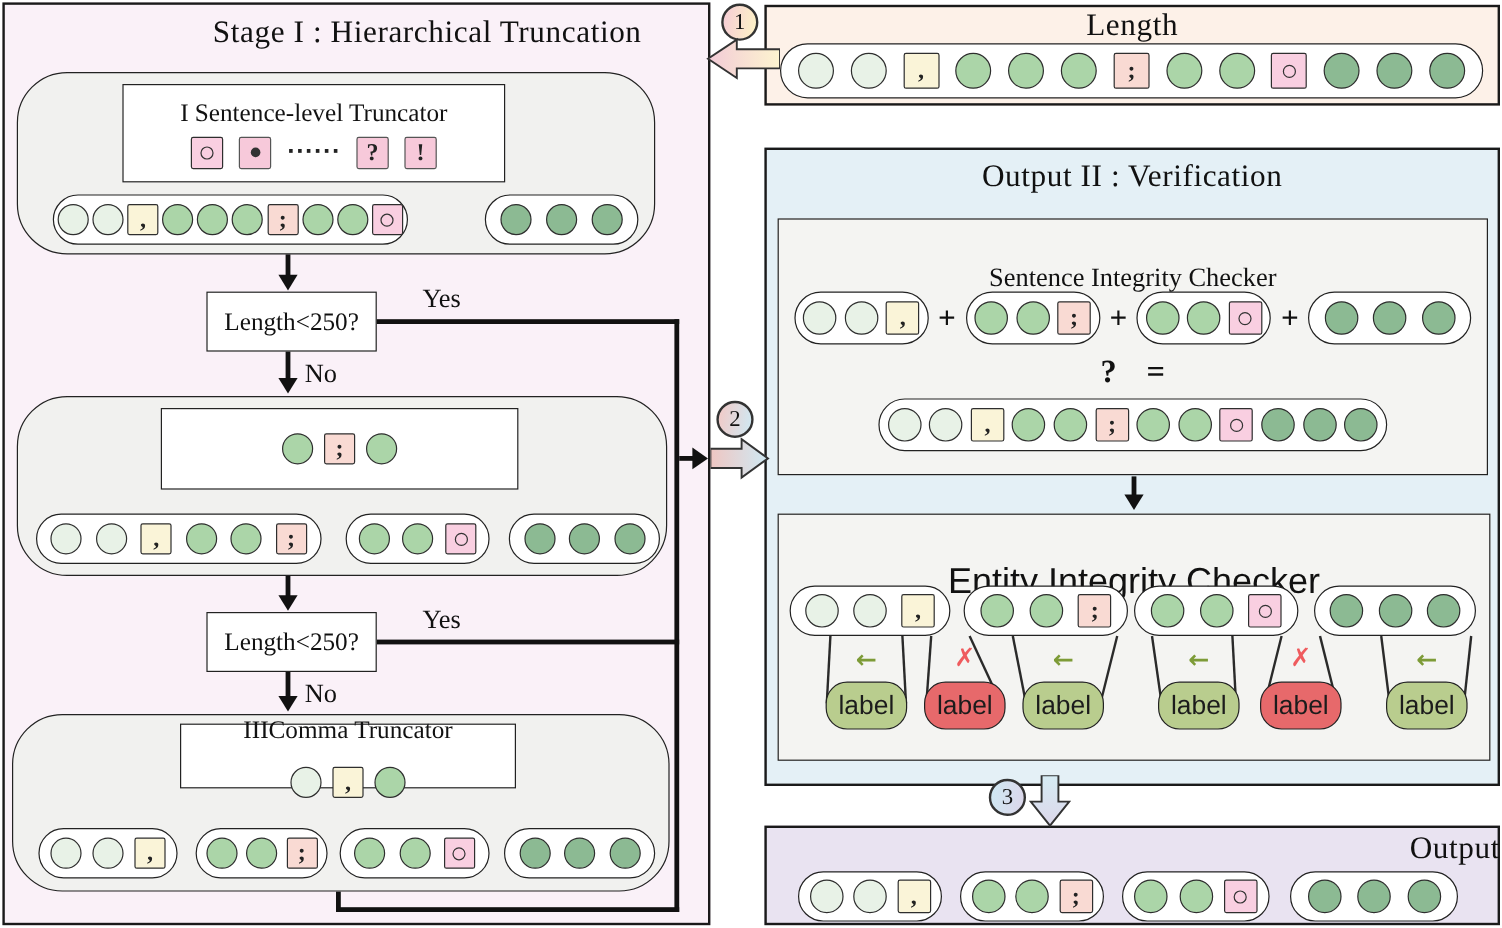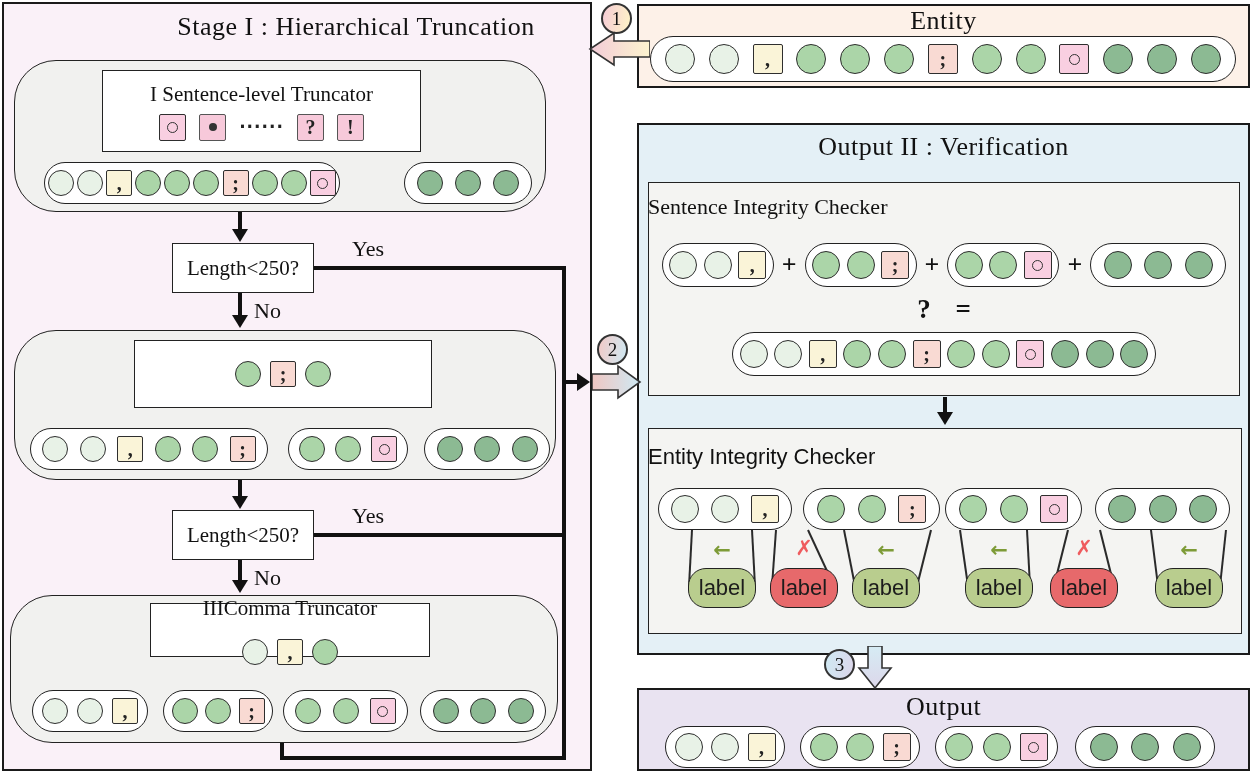--- a/index.html
+++ b/index.html
@@ -4,21 +4,21 @@
 <style>
   html,body{margin:0;padding:0;background:#fff;}
   #canvas{position:relative;width:1252px;height:773px;background:#fff;overflow:hidden;
           font-family:"Liberation Serif","DejaVu Serif",serif;color:#111;}
   .panel{position:absolute;box-sizing:border-box;border:2px solid #1a1a1a;}
   .rbox{position:absolute;box-sizing:border-box;background:#f1f1ef;border:1.6px solid #222;border-radius:42px;}
   .gbox{position:absolute;box-sizing:border-box;background:#f4f4f2;border:1.8px solid #222;}
   .wbox{position:absolute;box-sizing:border-box;background:#fff;border:1.6px solid #222;
         display:flex;flex-direction:column;align-items:center;justify-content:center;gap:7px;}
   .ptitle{position:absolute;text-align:center;font-size:26px;letter-spacing:.5px;}
-  .btitle{position:absolute;text-align:left;font-size:22px;}
+  .btitle{position:absolute;text-align:center;font-size:22px;margin-top:24px;}
   .wtitle{font-size:21px;}
   .pill{box-sizing:border-box;background:#fff;border:1.6px solid #222;border-radius:999px;
         display:flex;align-items:center;justify-content:space-evenly;--ts:26px;}
   .abs{position:absolute;}
   .tokrow{display:flex;align-items:center;justify-content:center;gap:13px;--ts:27px;}
   .tok{box-sizing:border-box;width:var(--ts);height:var(--ts);border:1.6px solid #2e2e2e;
        display:inline-flex;align-items:center;justify-content:center;flex:none;
        font-family:"Liberation Serif","DejaVu Serif",serif;}
   .circ{border-radius:50%;}
   .sq{border-radius:2px;font-weight:bold;font-size:20px;color:#222;line-height:1;}
@@ -180,21 +180,21 @@
       <span class="tok sq period">
         <span class="ring"></span>
       </span>
     </div>
   <div class="pill abs" style="left:420px;top:690px;width:126px;height:42px;">
       <span class="tok circ dark"></span>
       <span class="tok circ dark"></span>
       <span class="tok circ dark"></span>
     </div>
 
-  <div class="ptitle" style="left:637px;top:6px;width:613px;">Entity</div>
+  <div class="ptitle" style="left:637px;top:6px;width:613px;">Length</div>
   <div class="pill abs" style="left:650px;top:36px;width:586px;height:46px;--ts:30px;">
       <span class="tok circ light"></span>
       <span class="tok circ light"></span>
       <span class="tok sq comma">,</span>
       <span class="tok circ mid"></span>
       <span class="tok circ mid"></span>
       <span class="tok circ mid"></span>
       <span class="tok sq semi">;</span>
       <span class="tok circ mid"></span>
       <span class="tok circ mid"></span>
@@ -290,21 +290,21 @@
       <path d="M196,102 L207,158"></path>
         <path d="M283,102 L269,158"></path>
       <path d="M312,102 L320,158"></path>
         <path d="M379,102 L382,158"></path>
       <path d="M420,102 L406,158"></path>
         <path d="M452,102 L466,158"></path>
       <path d="M503,102 L510,158"></path>
         <path d="M578,102 L572,158"></path>
     </g>
   </svg>
-  <div class="btitle sans" style="left:648px;top:444px;width:594px;font-size:22px;">Entity Integrity Checker</div>
+  <div class="btitle sans" style="left:648px;top:444px;width:594px;font-size:30px;">Entity Integrity Checker</div>
   <div class="pill abs" style="left:658px;top:488px;width:134px;height:42px;--ts:28px;">
       <span class="tok circ light"></span>
       <span class="tok circ light"></span>
       <span class="tok sq comma">,</span>
     </div>
   <div class="pill abs" style="left:803px;top:488px;width:137px;height:42px;--ts:28px;">
       <span class="tok circ mid"></span>
       <span class="tok circ mid"></span>
       <span class="tok sq semi">;</span>
     </div>
@@ -339,21 +339,21 @@
   <svg style="position:absolute;left:857px;top:646px;" width="36" height="44" viewBox="0 0 36 44">
     <defs>
         <linearGradient id="gD" x1="0" y1="0" x2="0" y2="1">
       <stop offset="0" stop-color="#d6ecf4"></stop>
           <stop offset="1" stop-color="#dcd7ea"></stop>
     </linearGradient>
       </defs>
     <polygon points="11,0 25,0 25,22 34,22 18,42 2,22 11,22" fill="url(#gD)" stroke="#333" stroke-width="1.6"></polygon>
   </svg>
 
-  <div class="ptitle" style="left:637px;top:692px;width:613px;">Output</div>
+  <div class="ptitle" style="left:637px;top:692px;width:613px;text-align:right;">Output</div>
   <div class="pill abs" style="left:665px;top:726px;width:120px;height:42px;--ts:28px;">
       <span class="tok circ light"></span>
       <span class="tok circ light"></span>
       <span class="tok sq comma">,</span>
     </div>
   <div class="pill abs" style="left:800px;top:726px;width:120px;height:42px;--ts:28px;">
       <span class="tok circ mid"></span>
       <span class="tok circ mid"></span>
       <span class="tok sq semi">;</span>
     </div>

